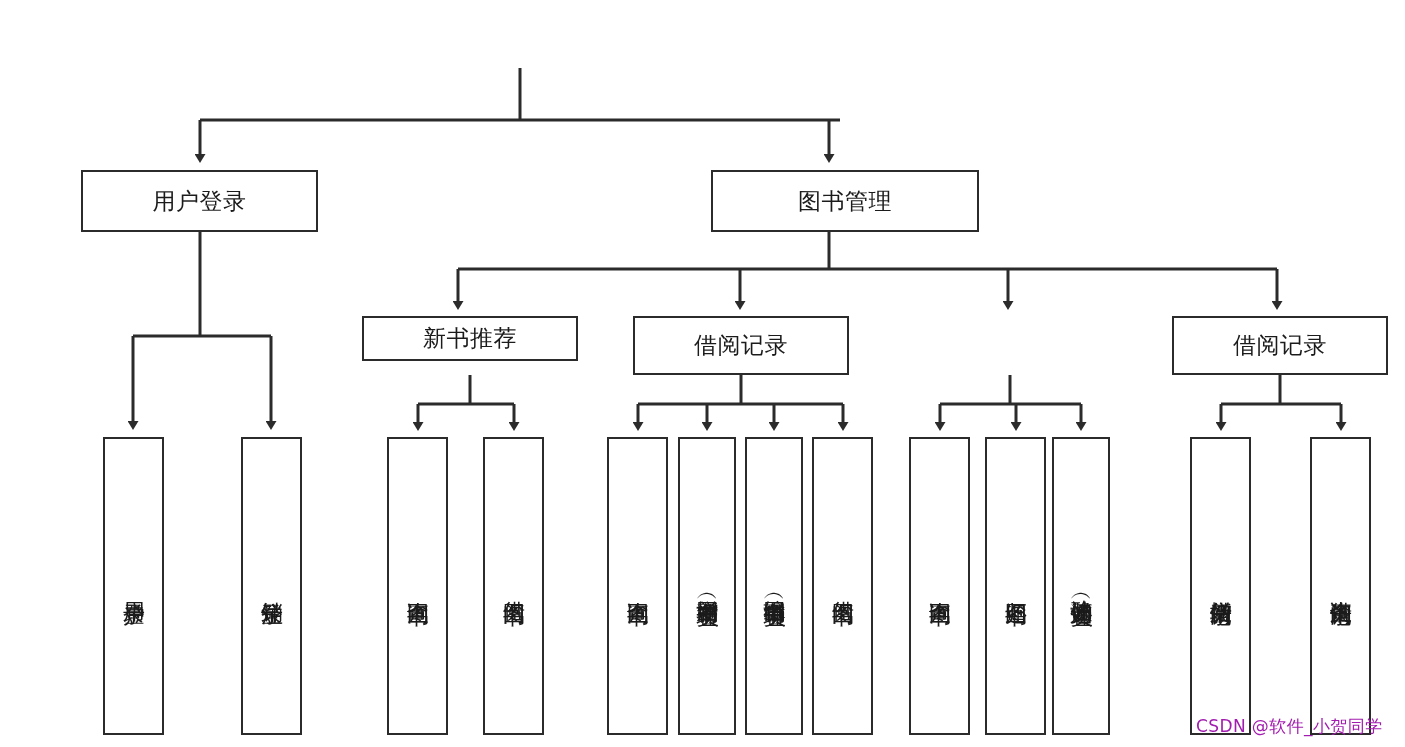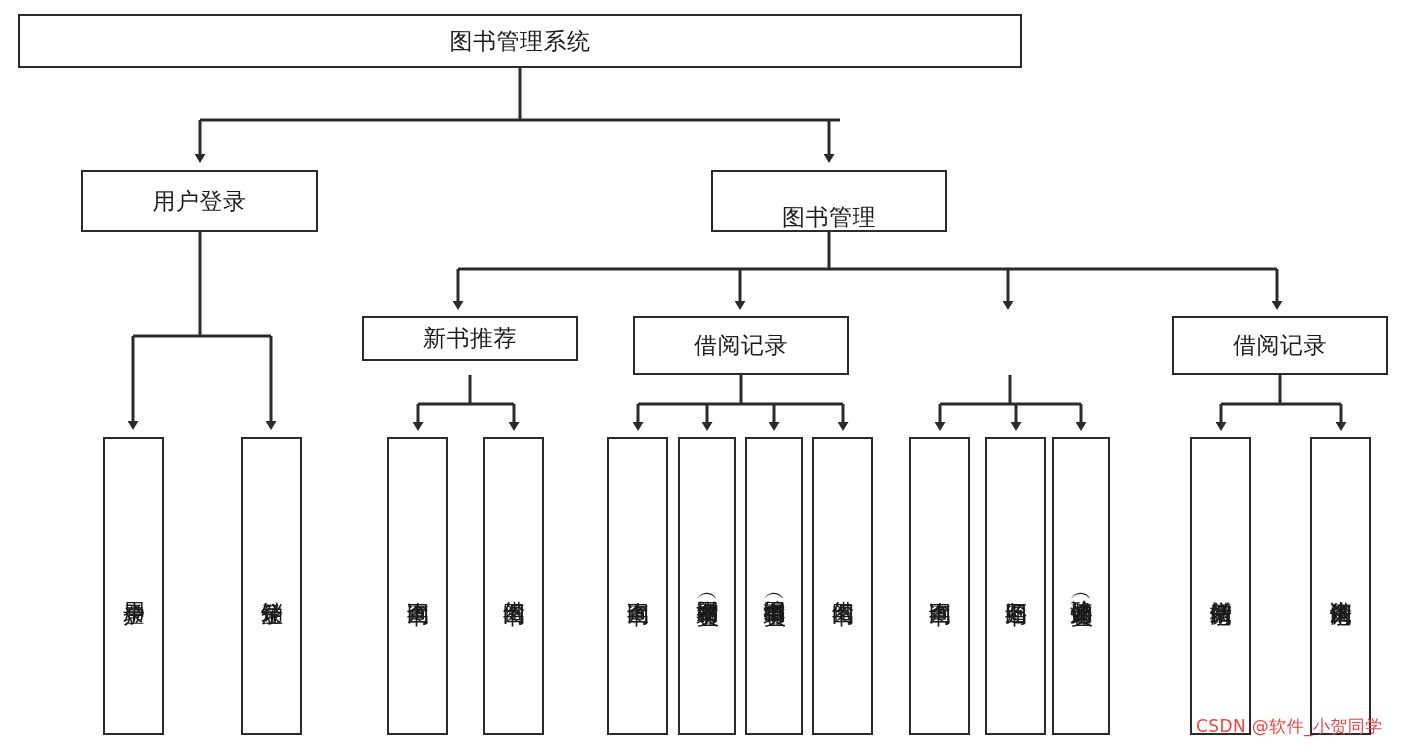--- a/index.html
+++ b/index.html
@@ -53,21 +53,21 @@
     text-orientation: upright;
     font-size: 22px;
     line-height: 1.22;
     letter-spacing: 1px;
     white-space: normal;
     max-height: 100%;
   }
   .watermark {
     position: absolute;
     font-size: 17px;
-    color: #ef4444;
+    color: #a21caf;
     white-space: nowrap;
     letter-spacing: 0.4px;
   }
 </style>
 </head>
 <body>
 
 <div id="diagram-root">
 
   <svg id="edge-layer" viewBox="0 0 1405 747" width="1405" height="747" xmlns="http://www.w3.org/2000/svg">
@@ -125,28 +125,25 @@
     </g>
 
     <g stroke="#2b2b2b" stroke-width="3" fill="none">
       <path d="M1280,375 L1280,404"></path>
       <path d="M1221,404 L1341,404"></path>
       <path d="M1221,404 L1221,423" marker-end="url(#arrowhead)"></path>
       <path d="M1341,404 L1341,423" marker-end="url(#arrowhead)"></path>
     </g>
   </svg>
 
-  <div class="node" style="left:18px; top:14px; width:1004px; height:54px;">
-    <span class="node-label">图书管理系统</span>
-  </div>
 
   <div class="node" style="left:81px; top:170px; width:237px; height:62px;">
     <span class="node-label">用户登录</span>
   </div>
-  <div class="node" style="left:711px; top:170px; width:236px; height:62px;align-items:flex-end;">
+  <div class="node" style="left:711px; top:170px; width:268px; height:62px;">
     <span class="node-label">图书管理</span>
   </div>
 
   <div class="node" style="left:362px; top:316px; width:216px; height:45px;">
     <span class="node-label">新书推荐</span>
   </div>
   <div class="node" style="left:633px; top:316px; width:216px; height:59px;">
     <span class="node-label">借阅记录</span>
   </div>
   <div class="node" style="left:1172px; top:316px; width:216px; height:59px;">

